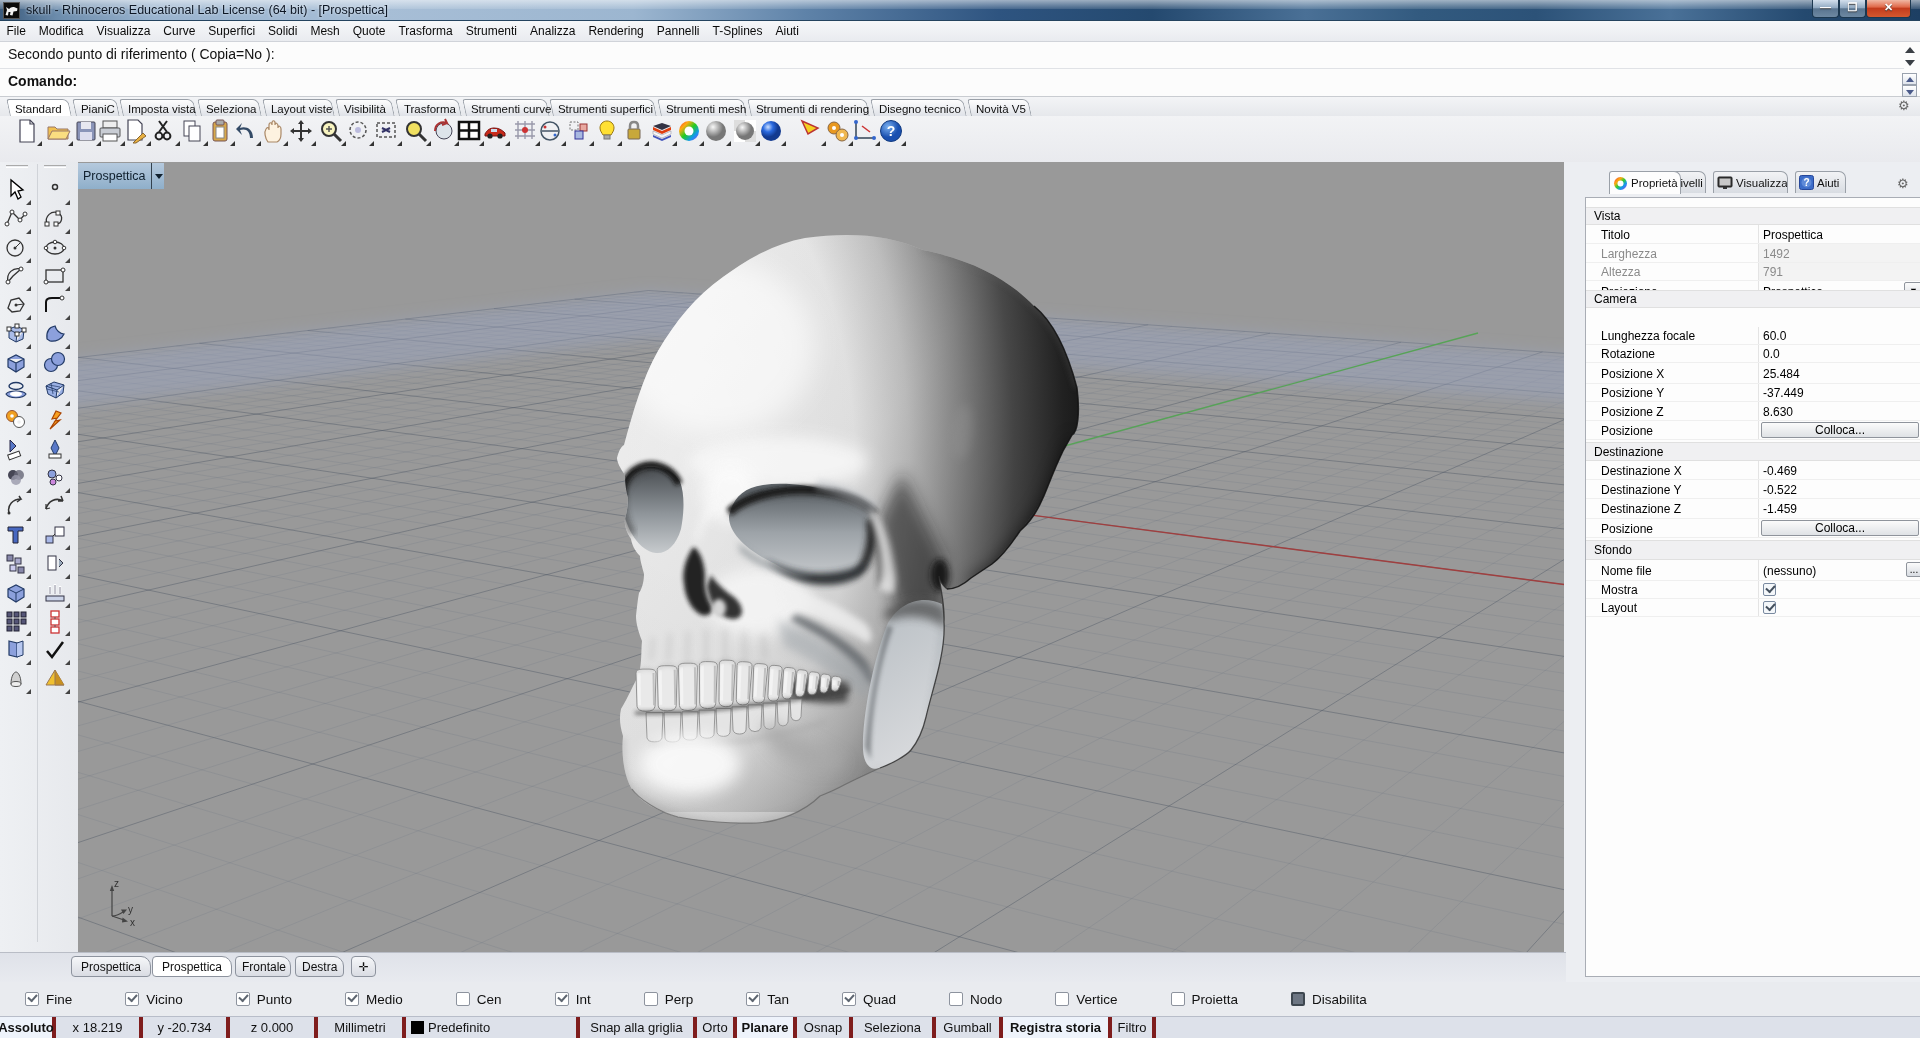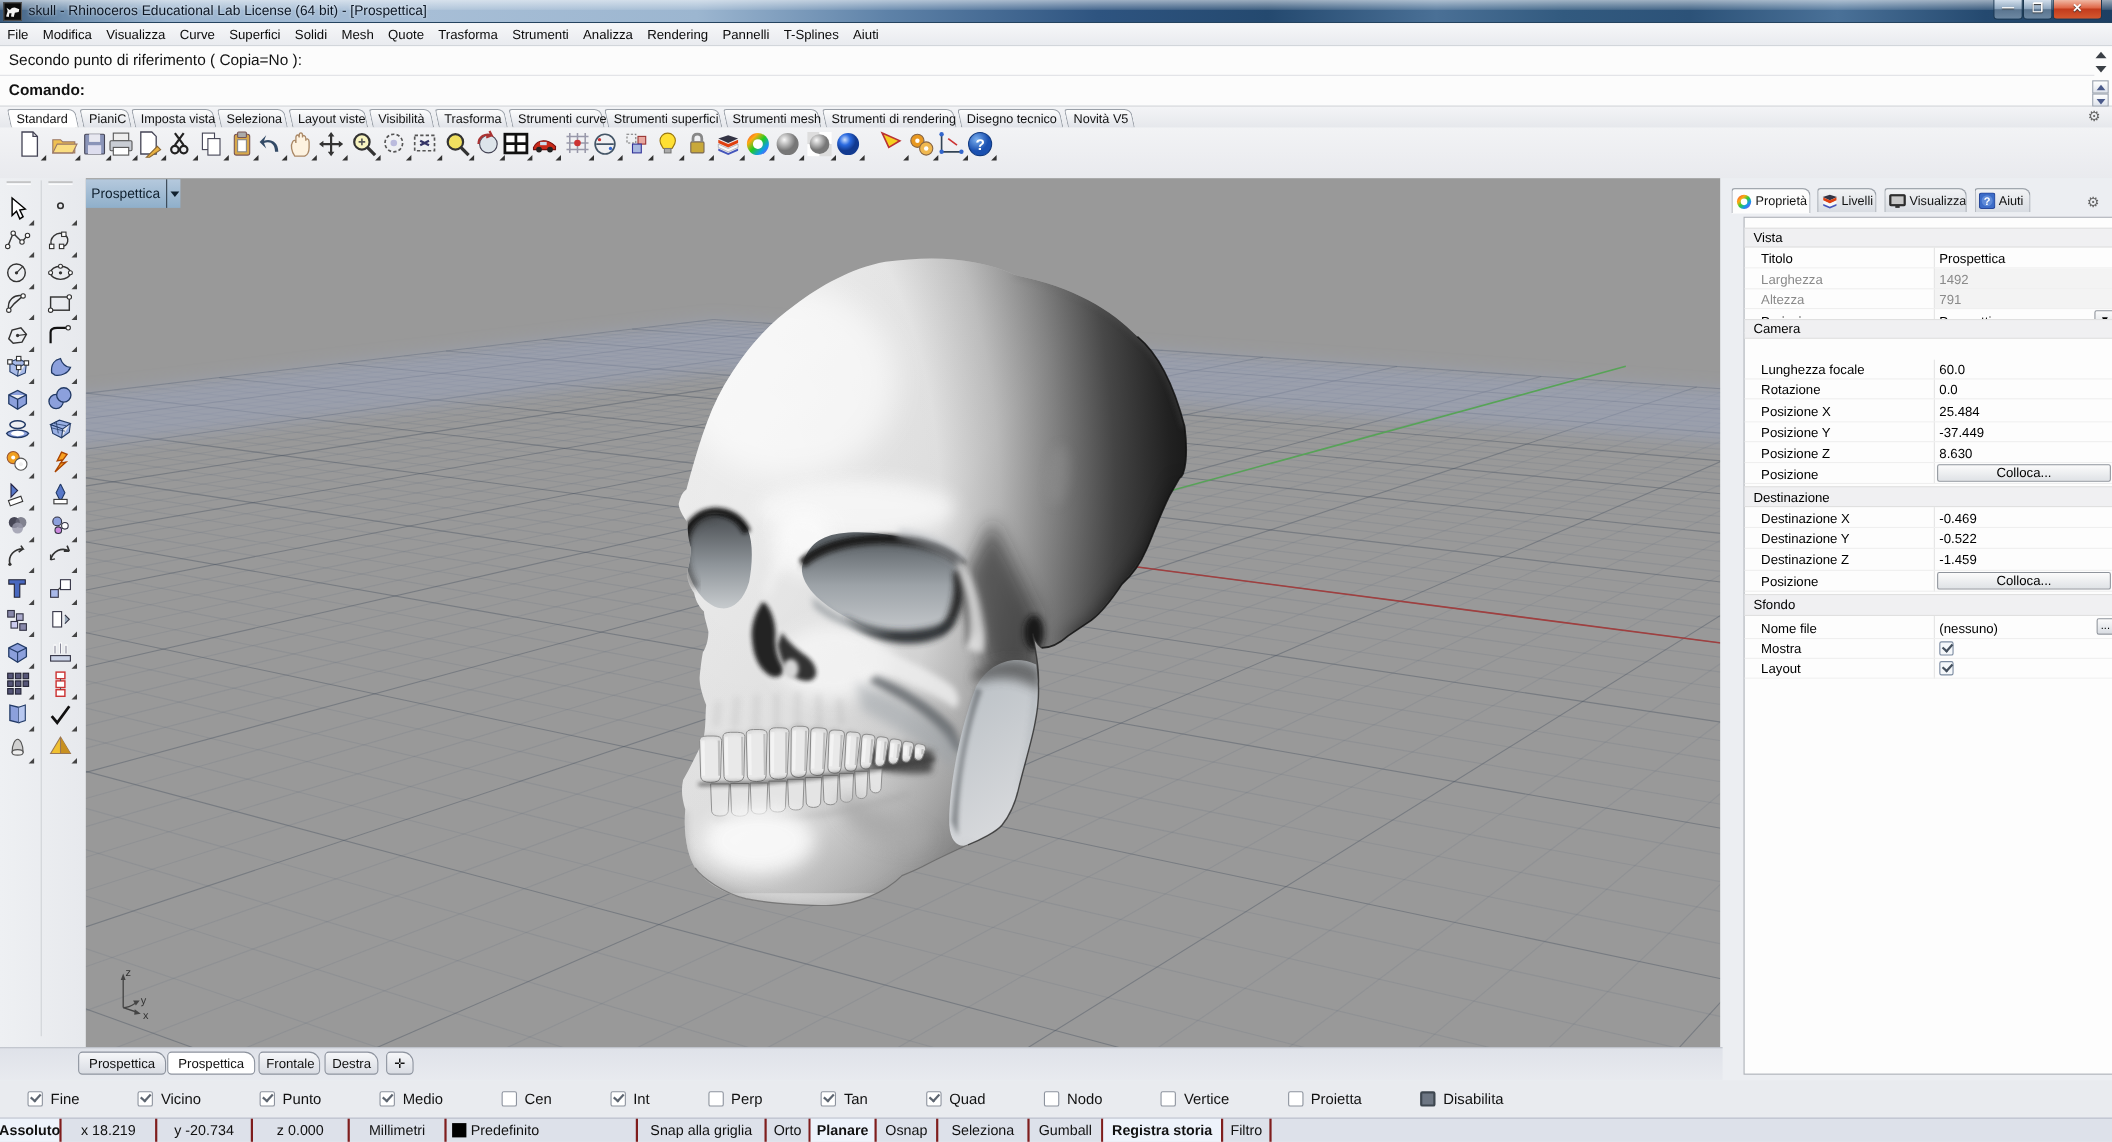--- a/index.html
+++ b/index.html
@@ -44,21 +44,21 @@
 #viewport{left:78px;top:162px;width:1486px;height:790px;background:#999999;overflow:hidden;}
 #vplabel{left:0px;top:1px;height:26px;background:linear-gradient(180deg,#b5c9dd,#8fafca);display:flex;align-items:center;z-index:5;}
 #vplabel b{font-weight:normal;font-size:12.5px;color:#10202e;padding:0 5px;}
 #vplabel .dd{width:13px;height:26px;border-left:1px solid #33414e;position:relative;}
 #vplabel .dd:after{content:"";position:absolute;left:3px;top:11px;border:4px solid transparent;border-top:5px solid #10202e;}
 #gridsvg{left:0;top:0;}
 
 #rpanel{left:1564px;top:162px;width:356px;height:854px;background:#eceef2;}
 #rtabs{position:absolute;left:9px;top:9px;height:23px;width:340px;}
 .rtab{position:absolute;top:0;height:22px;border:1px solid #9aa0a8;border-bottom:none;border-radius:3px 7px 0 0;background:linear-gradient(180deg,#f2f3f5,#d8dce2);display:flex;align-items:center;font-size:11.5px;color:#111;padding:0 3px 0 3px;overflow:hidden;}
-.rtab.on{background:#fdfdfd;z-index:2;height:23px;}
+.rtab.on{background:#fdfdfd;z-index:2;height:23px;margin-left:35px;}
 .rtab svg{margin-right:3px;flex:none;}
 #rbox{position:absolute;left:9px;top:35px;width:341px;height:780px;background:#fdfdfd;border:1px solid #a9adb5;margin-left:12px;}
 .prow{position:absolute;left:0;width:339px;font-size:12px;color:#000;display:flex;align-items:center;}
 .prow .lab{padding-left:15px;}
 .prow.hdr{background:#f0f0f2;border-top:1px solid #e0e0e0;border-bottom:1px solid #e0e0e0;}
 .prow.hdr .lab{padding-left:8px;}
 .prow .val{position:absolute;left:177px;}
 .prow .vline{position:absolute;left:172px;top:0;bottom:0;width:1px;background:#e4e4e4;}
 .prow.dis{color:#8a8a8a;}
 .prow.dis .valbg{position:absolute;left:173px;right:0;top:0;bottom:0;background:#f3f3f3;}
@@ -72,21 +72,21 @@
 .vtab{position:absolute;top:3px;height:21px;font-size:12px;color:#111;background:linear-gradient(180deg,#f6f7f9,#d9dce3);border:1px solid #8d939e;border-radius:4px 10px 4px 4px;}
 .vtab i{font-style:normal;display:block;padding:3px 6px 0;text-align:center;white-space:nowrap;}
 .vtab.on{background:#fff;}
 
 #osnap{left:0;top:982px;width:1920px;height:34px;background:#e9ebef;display:flex;align-items:center;}
 .chk{width:14px;height:14px;background:#fff;border:1px solid #8d939e;border-radius:2px;margin-right:7px;position:relative;flex:none;}
 .chk.c:after{content:"";position:absolute;left:2px;top:1px;width:7px;height:4px;border-left:2px solid #5d6570;border-bottom:2px solid #5d6570;transform:rotate(-48deg);}
 .osl{font-size:13.5px;color:#111;margin-right:53px;}
 
 #statusbar{left:0;top:1016px;width:1920px;height:22px;background:#dde1ea;border-top:1px solid #b8bdc9;display:flex;font-size:13px;color:#111;}
-.sc{border-right:2px solid #7f1d1d;display:flex;align-items:center;justify-content:center;flex:none;height:100%;}
+.sc{border-right:4px solid #7f1d1d;display:flex;align-items:center;justify-content:center;flex:none;height:100%;}
 .sc.hl{background:#eef3fb;}
 .sc.b{font-weight:bold;}
 </style></head>
 <body>
 <div class="abs" id="titlebar">
     <div class="shine"></div>
   </div>
 <div class="abs" id="ticon"><svg width="15" height="15" viewBox="0 0 15 15">
       <path d="M1.5 12 L3 7 L2 4 L5 6 Q7 3.5 10 4 L13.5 5.5 L13 8 L9.5 8.5 L8.5 12.5 L6 12 L6.5 9 L4.5 9 L4 12.5 Z" fill="#f2f2f2"></path>
     </svg></div>

